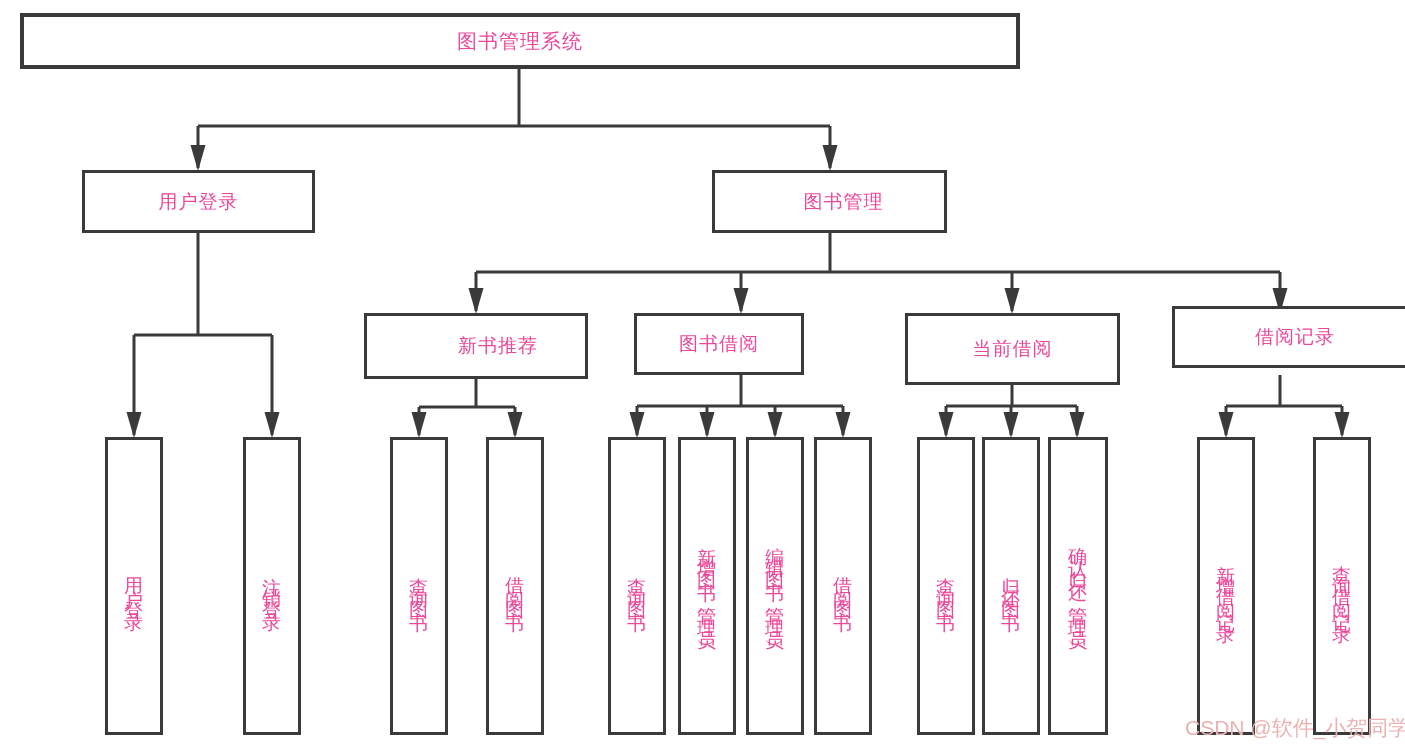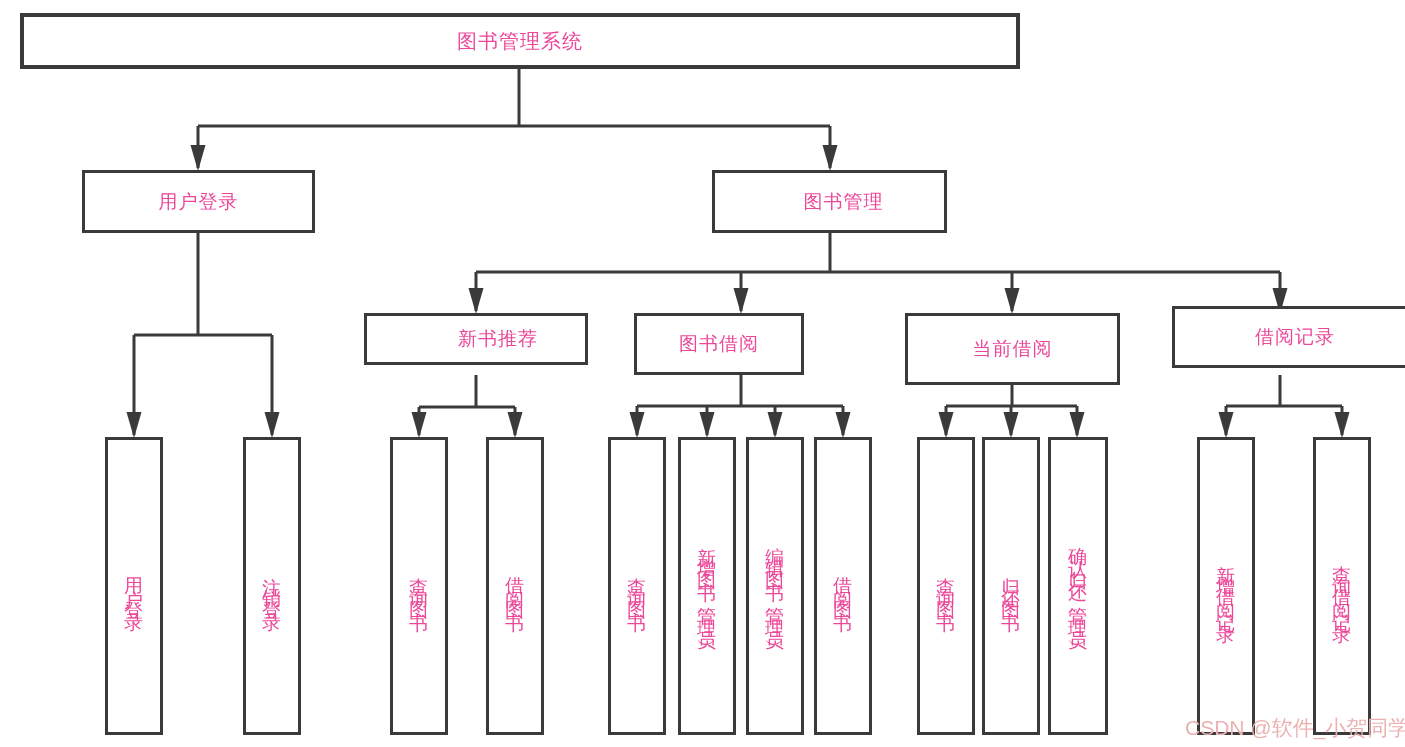--- a/index.html
+++ b/index.html
@@ -84,21 +84,21 @@
     <span>图书管理系统</span>
   </div>
 
   <div class="box" style="left:82px; top:170px; width:233px; height:63px;">
     <span>用户登录</span>
   </div>
   <div class="box" style="left:712px; top:170px; width:235px; height:63px;padding-left:28px;">
     <span>图书管理</span>
   </div>
 
-  <div class="box" style="left:364px; top:313px; width:224px; height:52px;padding-left:44px;">
+  <div class="box" style="left:364px; top:313px; width:224px; height:66px;padding-left:44px;">
     <span>新书推荐</span>
   </div>
   <div class="box" style="left:634px; top:313px; width:170px; height:62px;">
     <span>图书借阅</span>
   </div>
   <div class="box" style="left:905px; top:313px; width:215px; height:72px;">
     <span>当前借阅</span>
   </div>
   <div class="box" style="left:1172px; top:306px; width:246px; height:62px;">
     <span>借阅记录</span>

